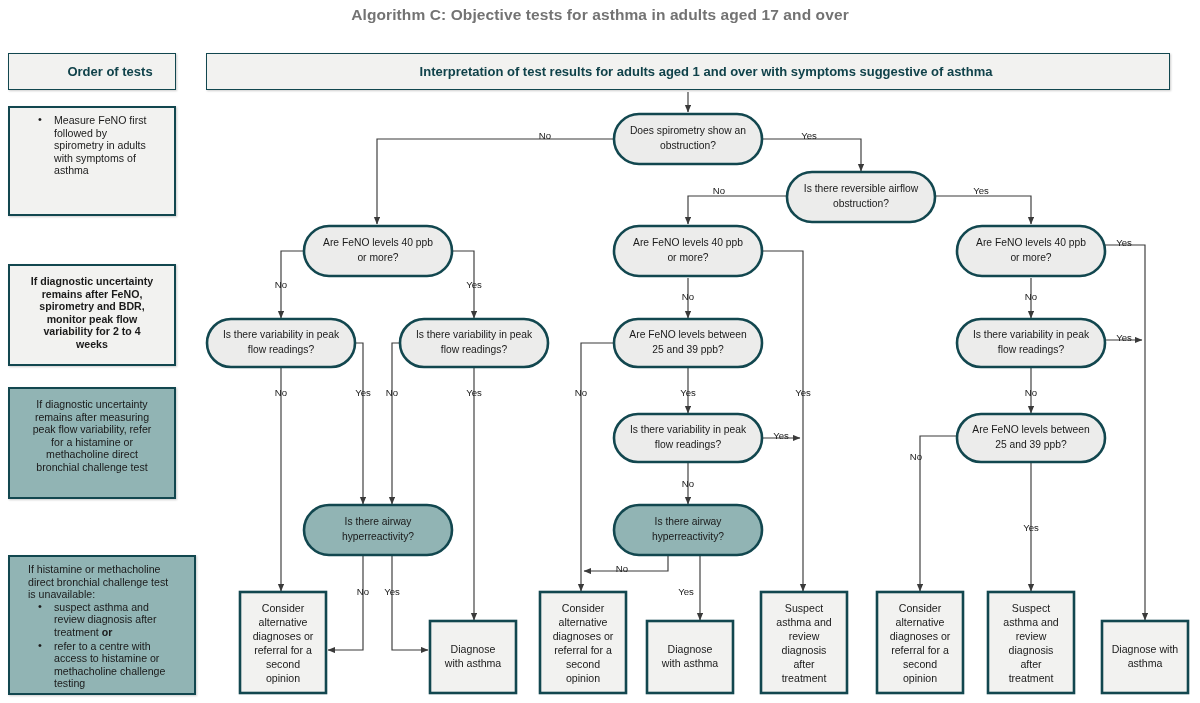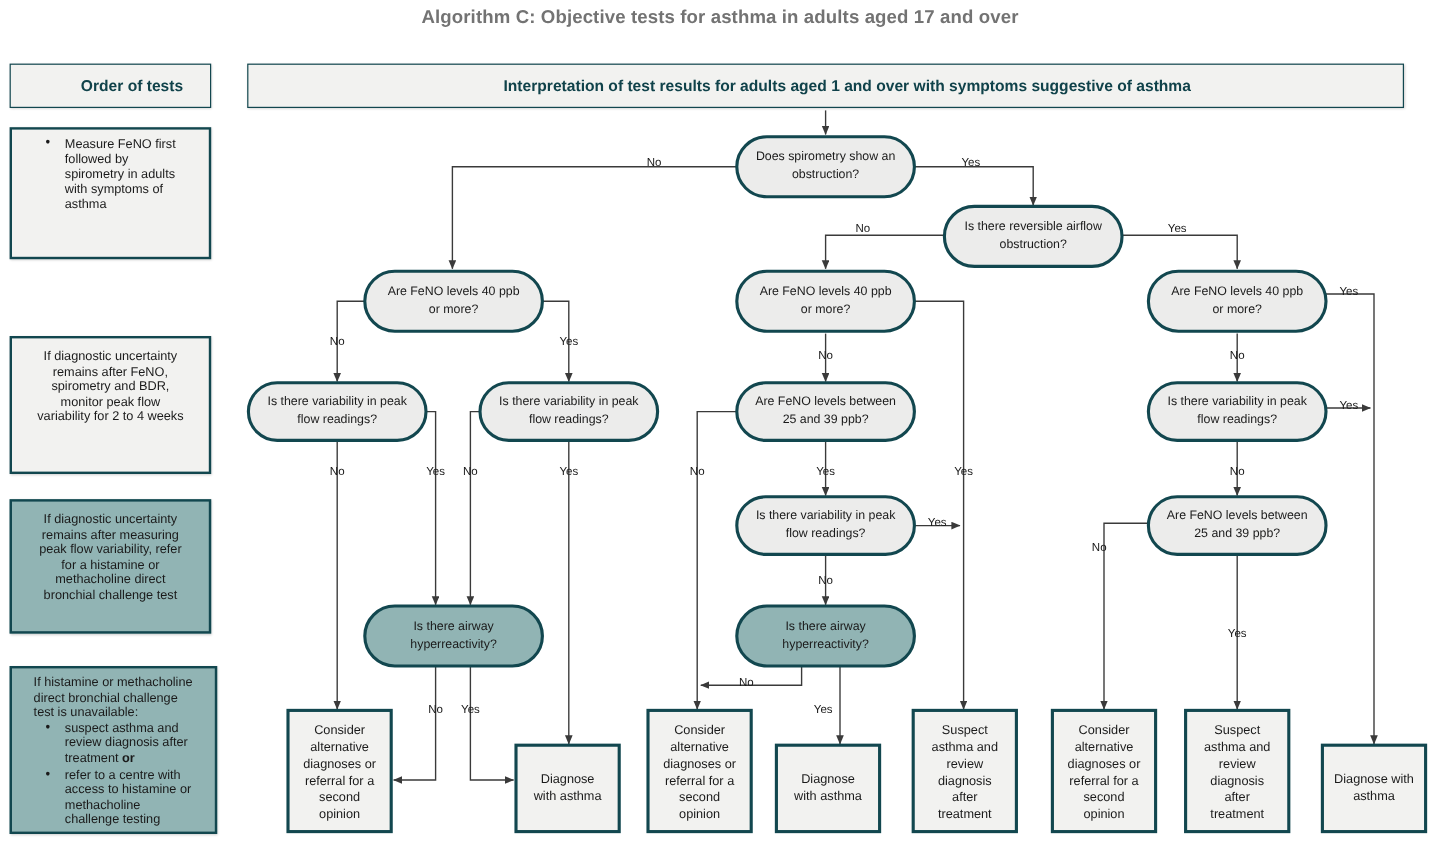--- a/index.html
+++ b/index.html
@@ -88,29 +88,29 @@
   <div class="panel panel-head thin" style="left:8px;top:53px;width:168px;height:37px;border-width:1px;">Order of tests</div>
 
   <div class="panel" style="left:8px;top:106px;width:168px;height:110px;">
     <div class="panel-body">
       <ul class="bul">
         <li>Measure FeNO first followed by spirometry in adults with symptoms of asthma</li>
       </ul>
     </div>
   </div>
 
-  <div class="panel" style="left:8px;top:280px;width:168px;height:115px;">
+  <div class="panel" style="left:8px;top:264px;width:168px;height:102px;font-weight:bold;">
     <div class="panel-body center">If diagnostic uncertainty remains after FeNO, spirometry and BDR, monitor peak flow variability for 2 to 4 weeks</div>
   </div>
 
-  <div class="panel teal" style="left:8px;top:416px;width:168px;height:112px;">
+  <div class="panel teal" style="left:8px;top:387px;width:168px;height:112px;">
     <div class="panel-body center">If diagnostic uncertainty remains after measuring peak flow variability, refer for a histamine or methacholine direct bronchial challenge test</div>
   </div>
 
-  <div class="panel teal" style="left:8px;top:555px;width:173px;height:140px;">
+  <div class="panel teal" style="left:8px;top:555px;width:188px;height:140px;">
     <div class="panel-body">
       <div>If  histamine or methacholine direct bronchial challenge test is unavailable:</div>
       <ul class="bul">
         <li>suspect asthma and review diagnosis after treatment <b>or</b></li>
         <li>refer to a centre with access to histamine or methacholine challenge testing</li>
       </ul>
     </div>
   </div>
 
   <div class="panel panel-head thin" style="left:206px;top:53px;width:964px;height:37px;border-width:1px;">Interpretation of test results for adults aged 1 and over with symptoms suggestive of asthma</div>

